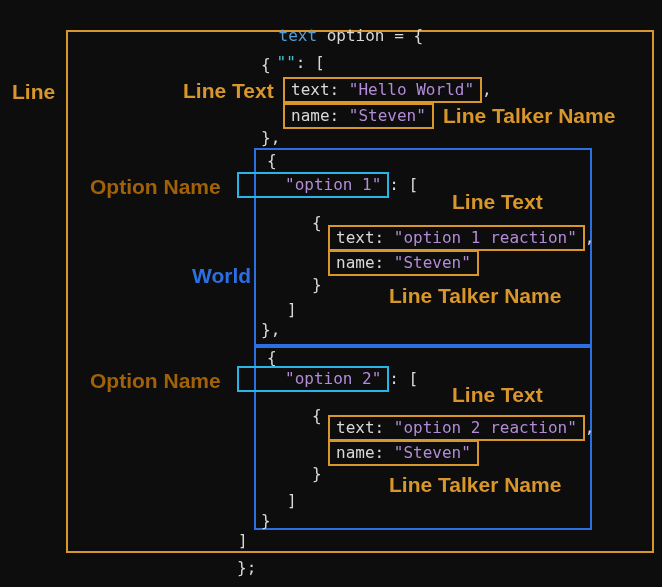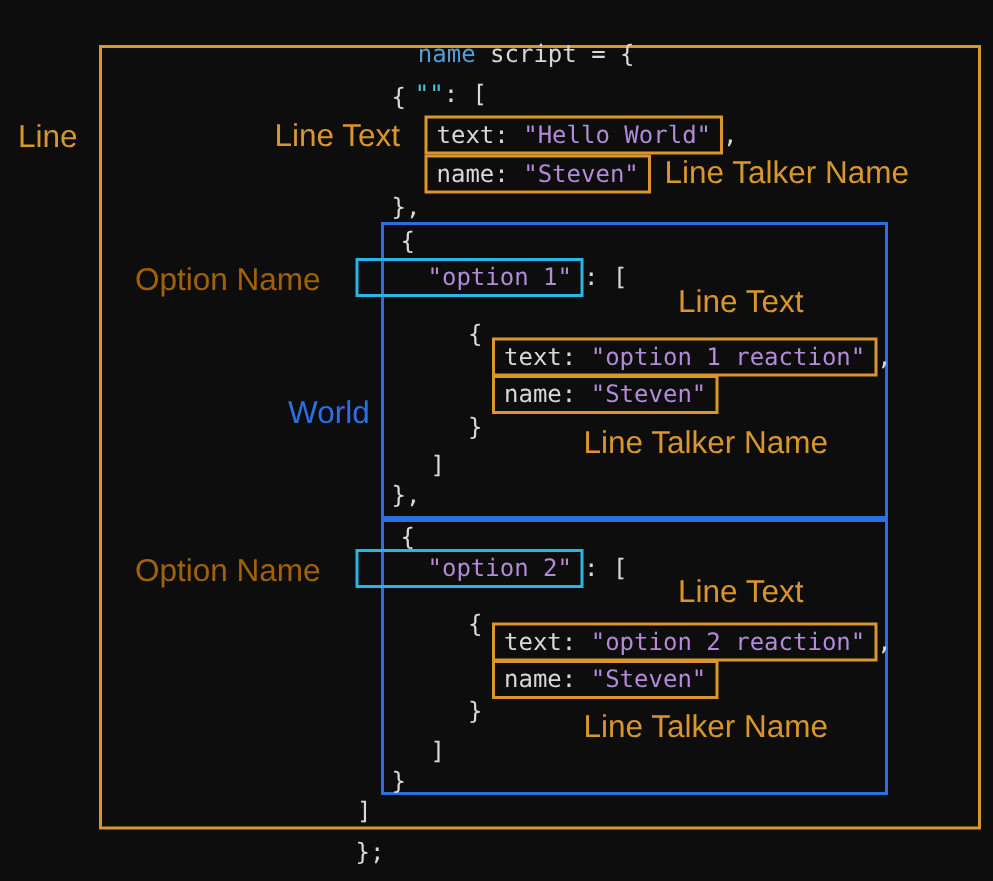--- a/index.html
+++ b/index.html
@@ -29,20 +29,21 @@
   .str  { color: #b38bd8; }
   .strt { color: #45c5d5; }
 
   
   .label {
     position: absolute;
     font-family: "Liberation Sans", sans-serif;
     font-size: 21px;
     line-height: 24px;
     white-space: pre;
+    font-weight: bold;
   }
   .lab-orange { color: #d9962b; }
   .lab-cyan   { color: #a16207; }
   .lab-blue   { color: #2b6fe3; }
 
   
   .outline {
     position: absolute;
     border: 2px solid;
     background: transparent;
@@ -77,21 +78,21 @@
 </head>
 <body>
 
 <div class="canvas">
 
   <div class="outline ol-orange" style="left:66px; top:30px; width:588px; height:523px;"></div>
   <div class="outline ol-blue" style="left:254px; top:148px; width:338px; height:198px;"></div>
   <div class="outline ol-blue" style="left:254px; top:346px; width:338px; height:184px;"></div>
 
   <div class="code" style="left:240px; top:6px;">
-    <span class="kw">name</span><span> script = {</span>
+    <span class="kw">text</span><span> option = {</span>
   </div>
 
   <div class="code" style="left:238px; top:33px;">
     <span class="strt">""</span><span>: [</span>
   </div>
 
   <div class="label lab-orange" style="left:12px; top:80px;">Line</div>
 
   <div class="code" style="left:261px; top:55px;">{</div>
 

